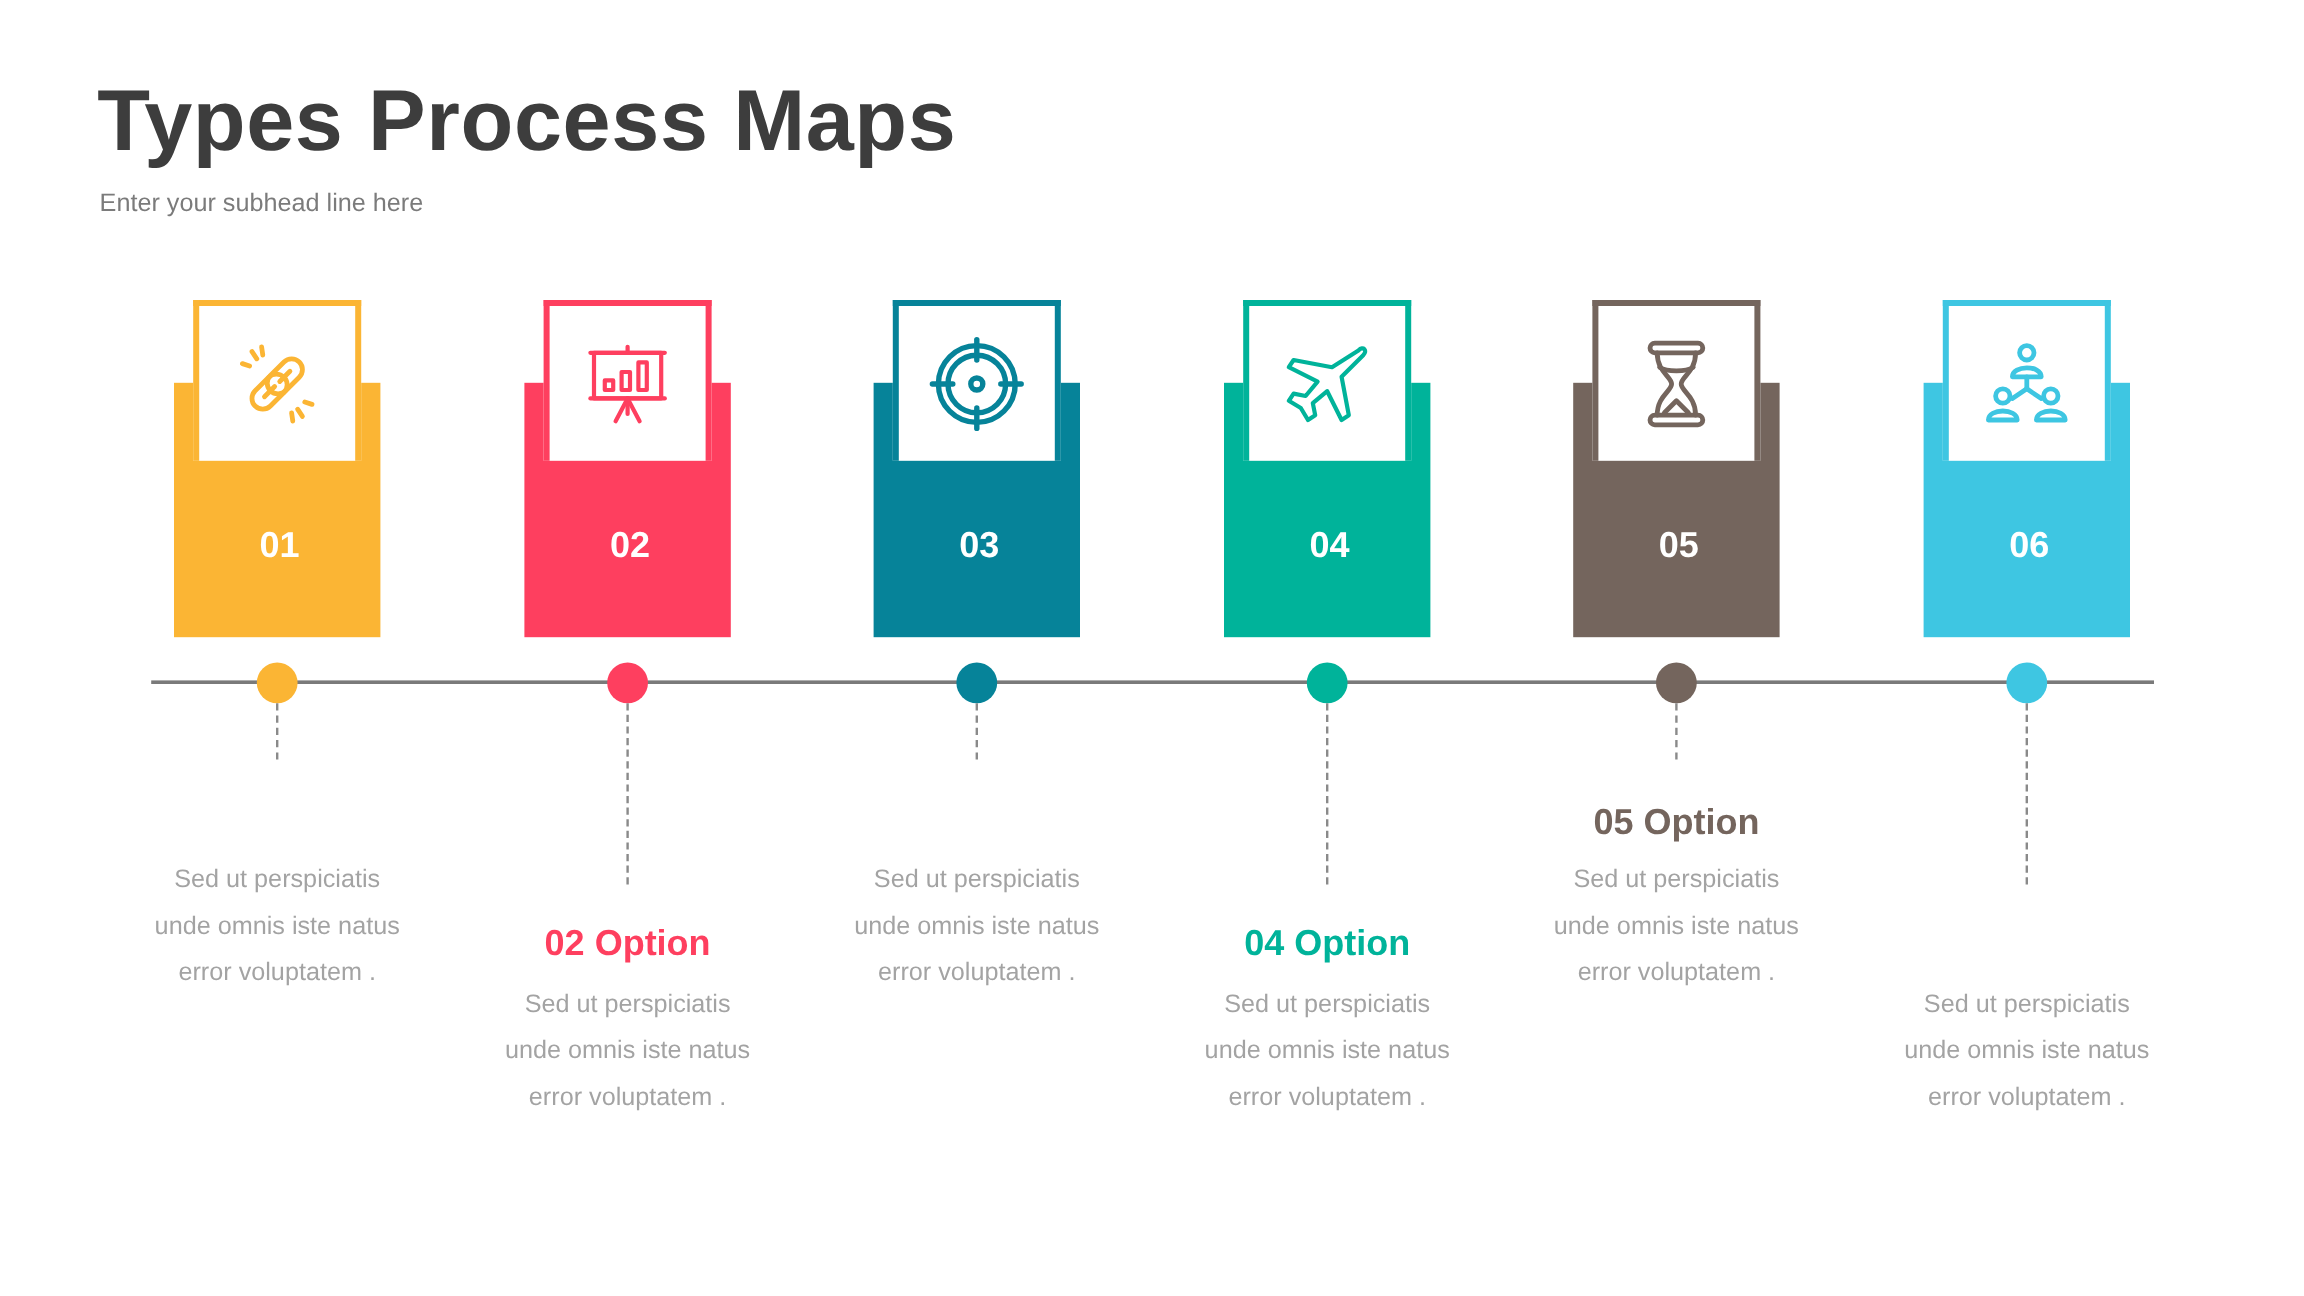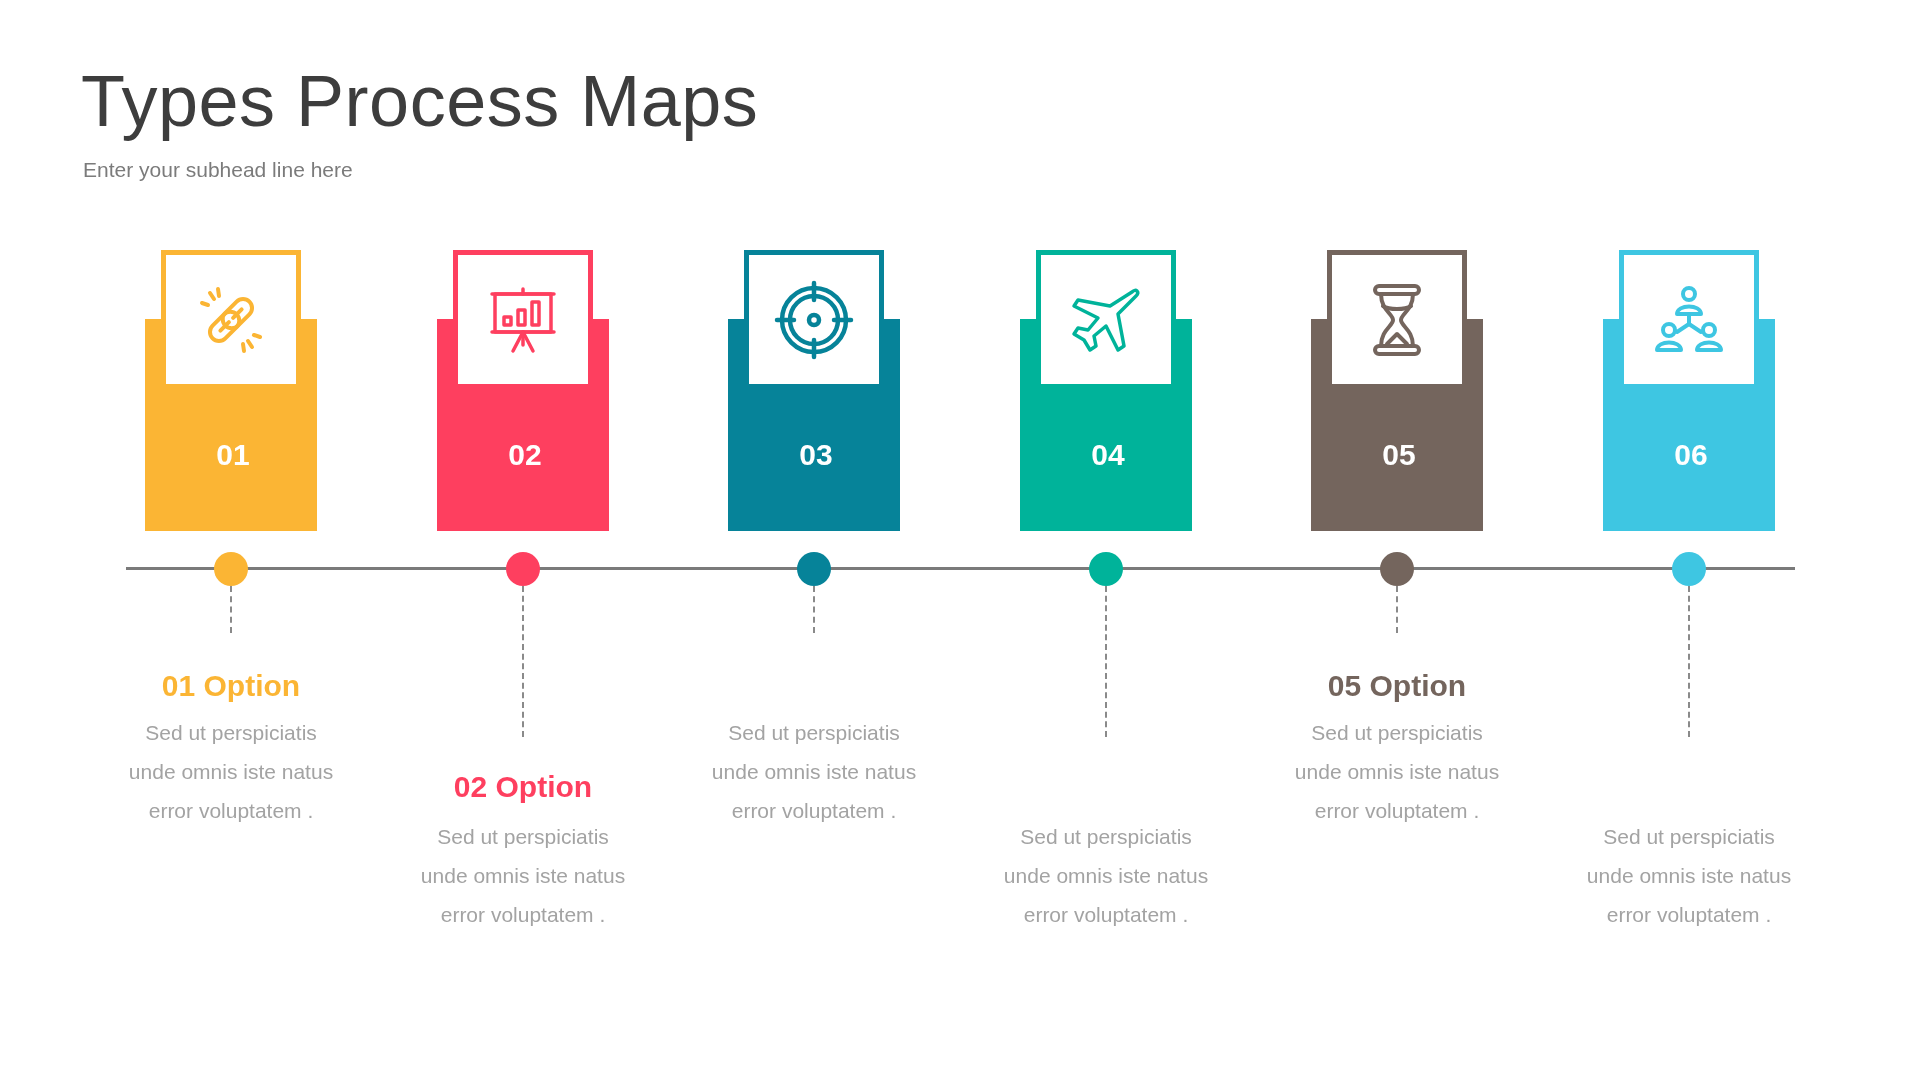--- a/index.html
+++ b/index.html
@@ -1,17 +1,17 @@
 <!DOCTYPE html>
 <html><head>
 <meta charset="utf-8">
 <style>
   html, body { margin:0; padding:0; }
   body { width:1920px; height:1080px; background:#ffffff; position:relative; overflow:hidden; font-family:"Liberation Sans", "DejaVu Sans", sans-serif; }
-  .title { position:absolute; left:81px; top:58px; font-size:72px; line-height:86px; color:#3d3d3d; font-weight:400; white-space:nowrap; letter-spacing:0.5px; }
+  .title { position:absolute; left:81px; top:58px; font-size:72px; line-height:86px; color:#3d3d3d; font-weight:700; white-space:nowrap; letter-spacing:0.5px; }
   .subhead { position:absolute; left:83px; top:152px; font-size:21px; line-height:36px; color:#7b7b7b; white-space:nowrap; }
   .col { position:absolute; top:0; width:292px; height:1080px; }
   .card-block { position:absolute; left:60px; top:319px; width:172px; height:212px; }
   .card-tab { position:absolute; left:76px; top:250px; width:130px; height:129px; background:#fff; border:5px solid; border-bottom:none; }
   .card-tab svg { position:absolute; left:50%; top:50%; transform:translate(-50%,-50%); }
   .card-num { position:absolute; left:60px; top:436px; width:176px; text-align:center; color:#fff; font-weight:700; font-size:30px; line-height:38px; }
   .timeline { position:absolute; left:126px; top:567px; width:1669px; height:3px; background:#7a7a7a; }
   .dot { position:absolute; left:129px; top:552px; width:34px; height:34px; border-radius:50%; }
   .dash { position:absolute; left:145px; top:586px; width:0; border-left:2px dashed #8a8a8a; }
   .opt-title { position:absolute; left:0; width:292px; text-align:center; font-weight:700; font-size:30px; line-height:36px; white-space:nowrap; }
@@ -40,21 +40,20 @@
       <line x1="6" y1="18" x2="12" y2="20"></line>
       <line x1="22" y1="4" x2="23" y2="11"></line>
       <line x1="56" y1="62" x2="52" y2="56"></line>
       <line x1="64" y1="52" x2="58" y2="50"></line>
       <line x1="48" y1="66" x2="47" y2="59"></line>
     </svg>
   </div>
   <div class="card-num">01</div>
   <div class="dot" style="background:#fbb534;"></div>
   <div class="dash" style="height:47px;"></div>
-  <div class="opt-title" style="top:668px; color:#fbb534;">01 Option</div>
   <div class="opt-body" style="top:713px;">
     <span>Sed ut perspiciatis</span>
     <span>unde omnis iste natus</span>
     <span>error voluptatem .</span>
   </div>
 </div>
 
 <div class="col" style="left:377px;">
   <div class="card-block" style="background:#fe3f5f;"></div>
   <div class="card-tab" style="border-color:#fe3f5f;">
@@ -108,20 +107,21 @@
 <div class="col" style="left:960px;">
   <div class="card-block" style="background:#00b39a;"></div>
   <div class="card-tab" style="border-color:#00b39a;">
     <svg width="72" height="72" viewBox="0 0 72 72" fill="none" stroke="#00b39a" stroke-width="3.5" stroke-linejoin="round">
       <path d="M62 8 C66 4 70 8 66 12 L48 30 L54 62 L48 66 L36 42 L24 52 L26 62 L20 66 L14 56 L4 50 L8 44 L18 46 L28 34 L4 22 L8 16 L40 22 Z"></path>
     </svg>
   </div>
   <div class="card-num">04</div>
   <div class="dot" style="background:#00b39a;"></div>
   <div class="dash" style="height:151px;"></div>
+  <div class="opt-title" style="top:769px; color:#00b39a;">04 Option</div>
   <div class="opt-body" style="top:817px;">
     <span>Sed ut perspiciatis</span>
     <span>unde omnis iste natus</span>
     <span>error voluptatem .</span>
   </div>
 </div>
 
 <div class="col" style="left:1251px;">
   <div class="card-block" style="background:#74655d;"></div>
   <div class="card-tab" style="border-color:#74655d;">

